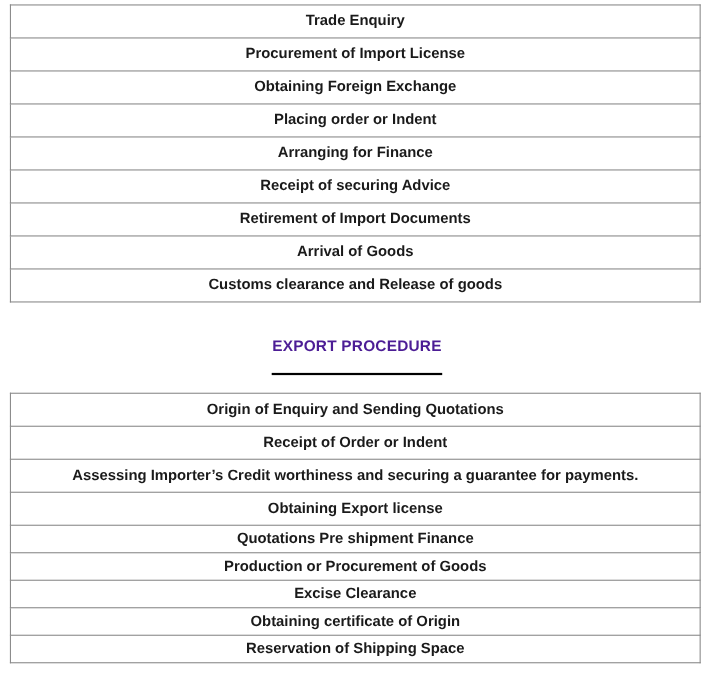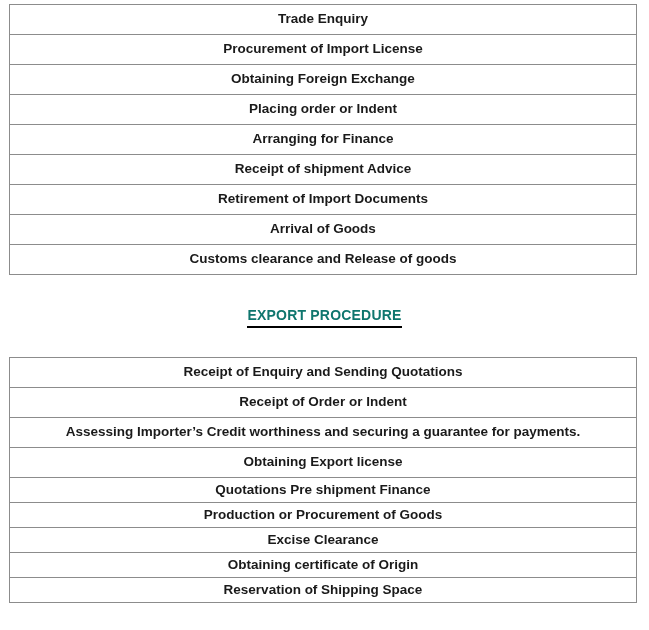--- a/index.html
+++ b/index.html
@@ -69,24 +69,24 @@
     position: absolute;
     left: 0;
     top: 306px;
     width: 649px;
     text-align: center;
   }
   .section-heading .heading-text {
     display: inline-block;
     font-size: 14px;
     font-weight: bold;
-    color: #0f766e;
+    color: #4c1d95;
     letter-spacing: 0.2px;
     border-bottom: 2px solid #000000;
-    padding-bottom: 1px;
+    padding-bottom: 15px;
     line-height: 1.25;
   }
 </style>
 </head>
 <body>
 
 <div class="page">
 
   <table class="proc-table" id="import-table">
     <tbody>
@@ -99,42 +99,42 @@
       <tr>
         <td>Obtaining Foreign Exchange</td>
       </tr>
       <tr>
         <td>Placing order or Indent</td>
       </tr>
       <tr>
         <td>Arranging for Finance</td>
       </tr>
       <tr>
-        <td>Receipt of shipment Advice</td>
+        <td>Receipt of securing Advice</td>
       </tr>
       <tr>
         <td>Retirement of Import Documents</td>
       </tr>
       <tr>
         <td>Arrival of Goods</td>
       </tr>
       <tr>
         <td>Customs clearance and Release of goods</td>
       </tr>
     </tbody>
   </table>
 
   <div class="section-heading">
     <span class="heading-text">EXPORT PROCEDURE</span>
   </div>
 
   <table class="proc-table" id="export-table">
     <tbody>
       <tr>
-        <td>Receipt of Enquiry and Sending Quotations</td>
+        <td>Origin of Enquiry and Sending Quotations</td>
       </tr>
       <tr>
         <td>Receipt of Order or Indent</td>
       </tr>
       <tr>
         <td>Assessing Importer’s Credit worthiness and securing a guarantee for payments.</td>
       </tr>
       <tr>
         <td>Obtaining Export license</td>
       </tr>

